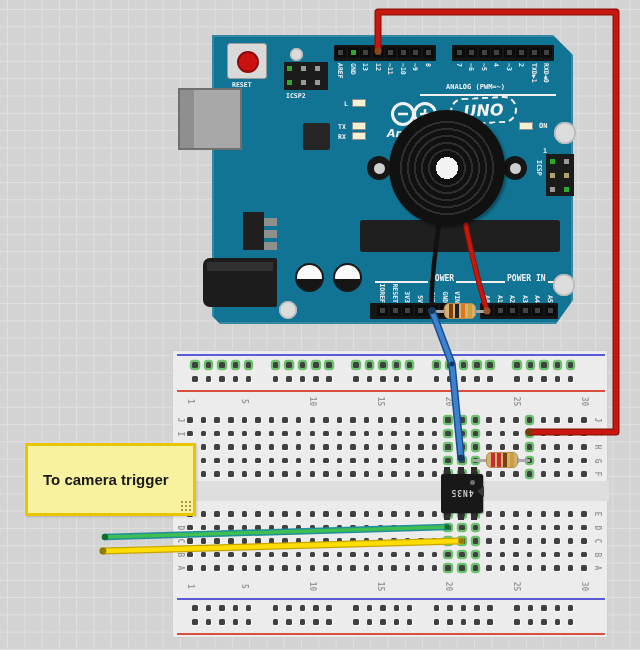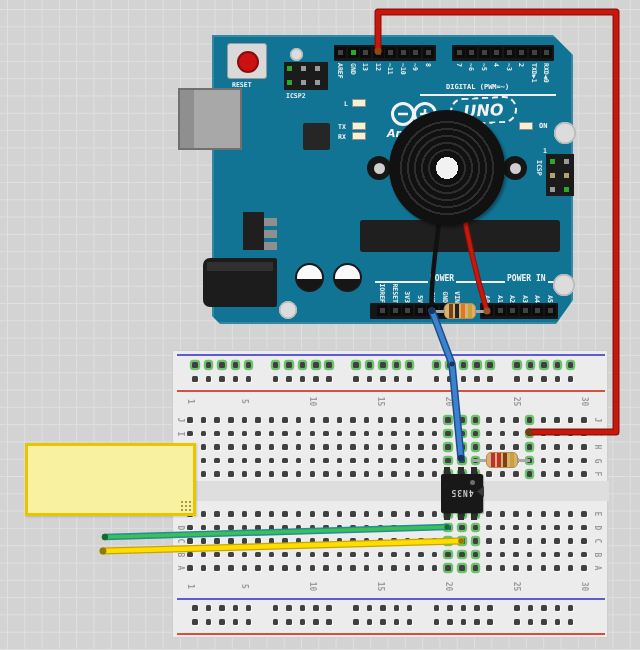--- a/index.html
+++ b/index.html
@@ -491,21 +491,21 @@
         <div style="position: absolute; left: 4px; top: 0px; width: 4px; height: 14px; background: rgb(192, 48, 48);"></div>
         <div style="position: absolute; left: 10px; top: 0px; width: 4px; height: 14px; background: rgb(192, 48, 48);"></div>
         <div style="position: absolute; left: 16px; top: 0px; width: 4px; height: 14px; background: rgb(122, 66, 16);"></div>
         <div style="position: absolute; left: 23px; top: 0px; width: 4px; height: 14px; background: rgb(201, 162, 63);"></div>
       </div>
     </div>
   <div id="arduino">
       <div style="position: absolute; left: 212px; top: 35px; width: 361px; height: 289px; background: rgb(17, 116, 148); clip-path: polygon(0px 0px, 341px 0px, 361px 20px, 361px 265px, 344px 289px, 8px 289px, 0px 281px); box-shadow: rgba(255, 255, 255, 0.15) 0px 0px 0px 2px inset;"></div>
       <div style="position: absolute; left: 420px; top: 94px; width: 136px; height: 1.5px; background: rgb(240, 240, 240);"></div>
       <div style="position: absolute; left: 375px; top: 281px; width: 183px; height: 1.5px; background: rgb(240, 240, 240);"></div>
-      <div class="silk" style="position: absolute; left: 444px; top: 83px; background: rgb(17, 116, 148); padding: 0px 2px; font: bold 7px &quot;DejaVu Sans Mono&quot;, monospace;">DIGITAL (PWM=~)</div>
+      <div class="silk" style="position: absolute; left: 444px; top: 83px; background: rgb(17, 116, 148); padding: 0px 2px; font: bold 7px &quot;DejaVu Sans Mono&quot;, monospace;">ANALOG (PWM=~)</div>
       <div class="silk" style="position: absolute; left: 428px; top: 274px; background: rgb(17, 116, 148); padding: 0px 2px; font: bold 8px &quot;DejaVu Sans Mono&quot;, monospace;">POWER</div>
       <div class="silk" style="position: absolute; left: 505px; top: 274px; background: rgb(17, 116, 148); padding: 0px 2px; font: bold 8px &quot;DejaVu Sans Mono&quot;, monospace;">POWER IN</div>
       <div style="position: absolute; left: 334px; top: 45px; width: 102px; height: 16px; background: rgb(22, 22, 22); border-radius: 1px;"></div>
       <div style="position: absolute; left: 452px; top: 45px; width: 102px; height: 16px; background: rgb(22, 22, 22); border-radius: 1px;"></div>
       <div style="position: absolute; left: 370px; top: 303px; width: 95px; height: 16px; background: rgb(22, 22, 22); border-radius: 1px;"></div>
       <div style="position: absolute; left: 480px; top: 303px; width: 78px; height: 16px; background: rgb(22, 22, 22); border-radius: 1px;"></div>
       <div style="position: absolute; left: 334.5px; top: 47px; width: 11px; height: 11px; background: rgb(12, 12, 12);"></div>
       <div style="position: absolute; left: 337.5px; top: 50px; width: 5px; height: 5px; background: rgb(66, 66, 66);"></div>
       <div style="position: absolute; left: 347.5px; top: 47px; width: 11px; height: 11px; background: rgb(12, 12, 12);"></div>
       <div style="position: absolute; left: 350.5px; top: 50px; width: 5px; height: 5px; background: rgb(45, 168, 45);"></div>
@@ -668,20 +668,21 @@
       <div style="position: absolute; left: 367px; top: 156px; width: 24px; height: 24px; border-radius: 50%; background: rgb(22, 22, 22);">
         <div style="position: absolute; left: 6.5px; top: 6.5px; width: 11px; height: 11px; border-radius: 50%; background: rgb(207, 207, 207);"></div>
       </div>
       <div style="position: absolute; left: 503px; top: 156px; width: 24px; height: 24px; border-radius: 50%; background: rgb(22, 22, 22);">
         <div style="position: absolute; left: 6.5px; top: 6.5px; width: 11px; height: 11px; border-radius: 50%; background: rgb(207, 207, 207);"></div>
       </div>
       <div style="position: absolute; left: 389px; top: 110px; width: 116px; height: 116px; border-radius: 50%; background: radial-gradient(circle, rgb(242, 242, 242) 0px, rgb(242, 242, 242) 11px, rgb(17, 17, 17) 11px, rgb(17, 17, 17) 17px, rgb(46, 46, 46) 17px, rgb(46, 46, 46) 19px, rgb(17, 17, 17) 19px, rgb(17, 17, 17) 24px, rgb(46, 46, 46) 24px, rgb(46, 46, 46) 26px, rgb(17, 17, 17) 26px, rgb(17, 17, 17) 31px, rgb(46, 46, 46) 31px, rgb(46, 46, 46) 33px, rgb(17, 17, 17) 33px, rgb(17, 17, 17) 38px, rgb(46, 46, 46) 38px, rgb(46, 46, 46) 40px, rgb(17, 17, 17) 40px, rgb(17, 17, 17) 45px, rgb(46, 46, 46) 45px, rgb(46, 46, 46) 47px, rgb(17, 17, 17) 47px, rgb(17, 17, 17) 58px); box-shadow: rgba(0, 0, 0, 0.35) 2px 2px 3px;"></div>
     </div>
 
   <div class="note">
+    <span>To camera trigger</span>
     <div class="note-handle"></div>
   </div>
 
   <svg id="wires" width="640" height="650">
       <g>
         <path d="M378,51 L378,12 L616,12 L616,432 L529,432" fill="none" stroke="#8f1007" stroke-width="7" stroke-linecap="round" stroke-linejoin="round"></path>
         <path d="M378,51 L378,12 L616,12 L616,432 L529,432" fill="none" stroke="#c8170d" stroke-width="4.5" stroke-linecap="round" stroke-linejoin="round"></path>
       </g>
       <g>
         <path d="M432,311 L452,364 L461,458" fill="none" stroke="#1c4f8c" stroke-width="7.5" stroke-linecap="round" stroke-linejoin="round"></path>

